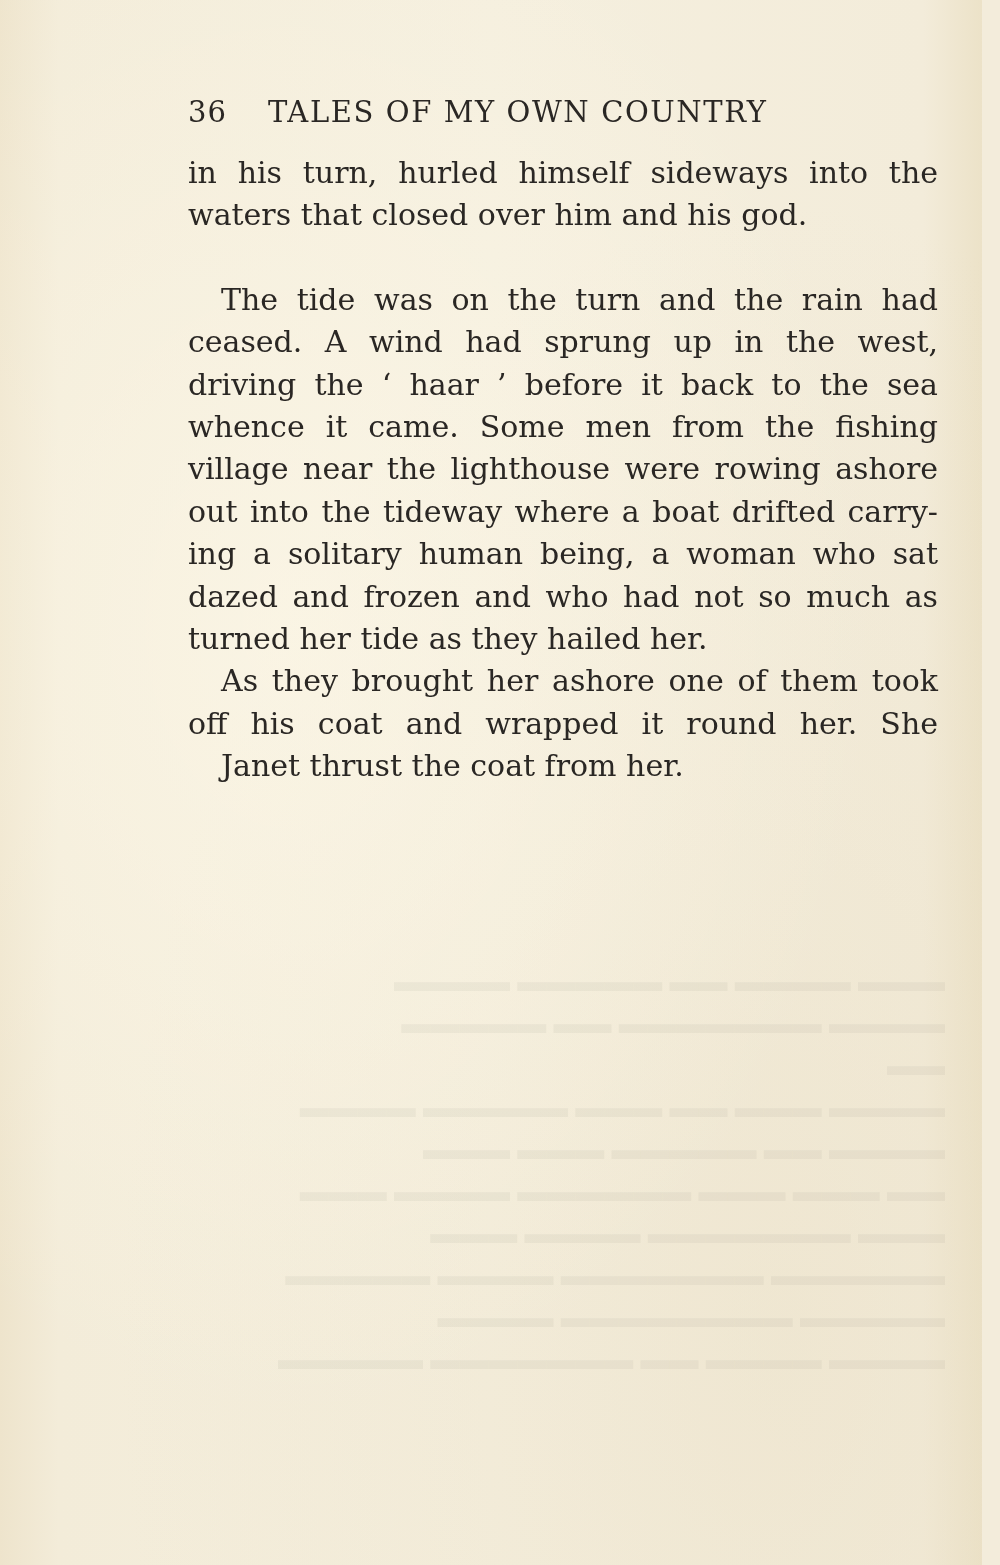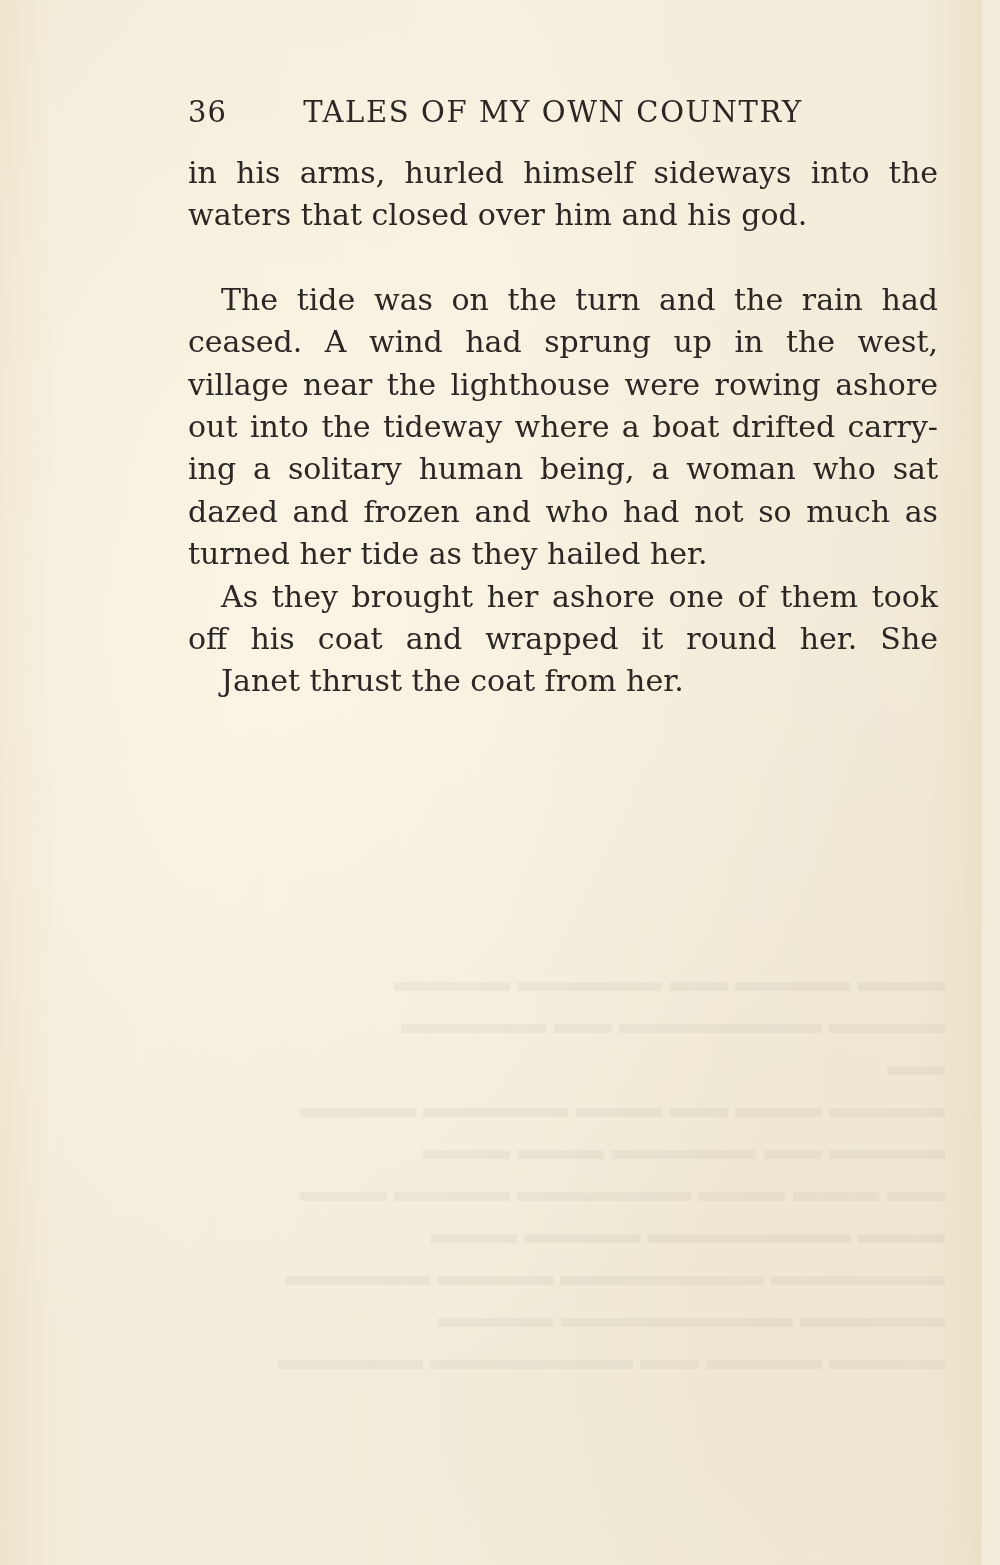--- a/index.html
+++ b/index.html
@@ -45,21 +45,21 @@
       display: flex;
       align-items: baseline;
       font-size: 29px;
       letter-spacing: 1px;
     }
     .page-number {
       width: 80px;
     }
     .running-title {
       flex: 1;
-      text-align: center;
+      text-align: left;
       letter-spacing: 1.6px;
     }
     .text-block {
       position: absolute;
       left: 188px;
       top: 152px;
       width: 750px;
       font-size: 30px;
       line-height: 42.4px;
     }
@@ -99,29 +99,31 @@
   </div>
 
   <div class="header">
     <span class="page-number">36</span>
     <span class="running-title">TALES OF MY OWN COUNTRY</span>
   </div>
 
   <div class="text-block">
 
     <div>
-      <span class="line">in his arms, hurled himself sideways into the</span>
+      <span class="line">in his turn, hurled himself sideways into the</span>
       <span class="line last">waters that closed over him and his god.</span>
     </div>
 
     <div class="para-gap"></div>
 
     <div>
       <span class="line indent">The tide was on the turn and the rain had</span>
       <span class="line">ceased.  A wind had sprung up in the west,</span>
+      <span class="line">driving  the ‘ haar ’ before it back  to the  sea</span>
+      <span class="line">whence it came.  Some men from the fishing</span>
       <span class="line">village near the lighthouse were rowing ashore</span>
       <span class="line">out into the tideway where a boat drifted carry-</span>
       <span class="line">ing a solitary human being, a woman who sat</span>
       <span class="line">dazed and frozen and who had not so much as</span>
       <span class="line last">turned her tide as they hailed her.</span>
     </div>
 
     <div>
       <span class="line indent">As they brought her ashore one of them took</span>
       <span class="line">off his coat and wrapped it round her.  She</span>

